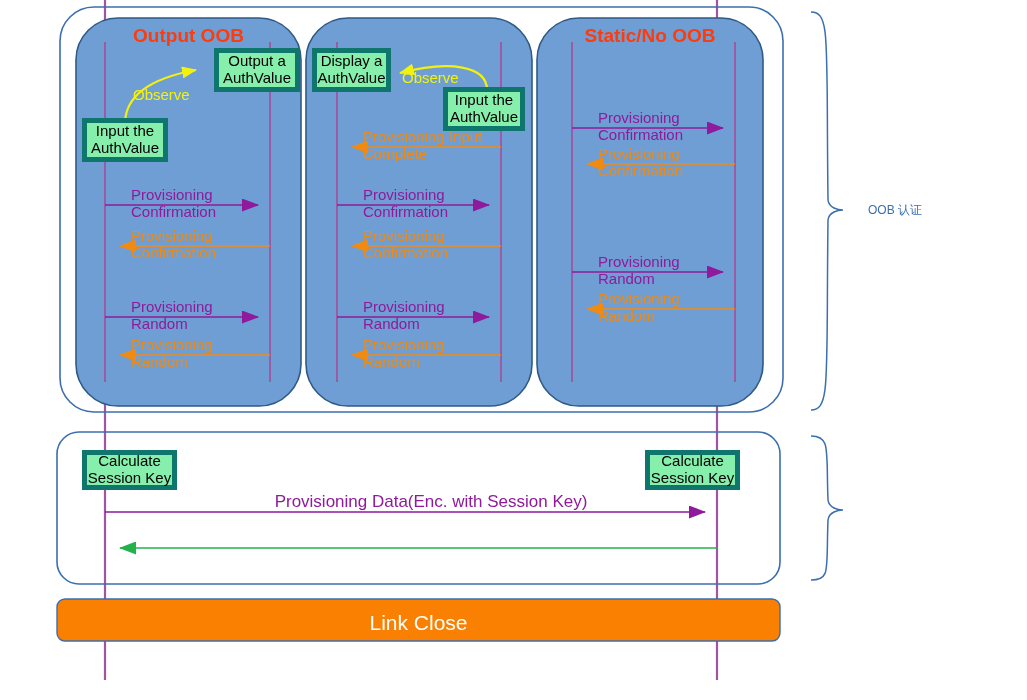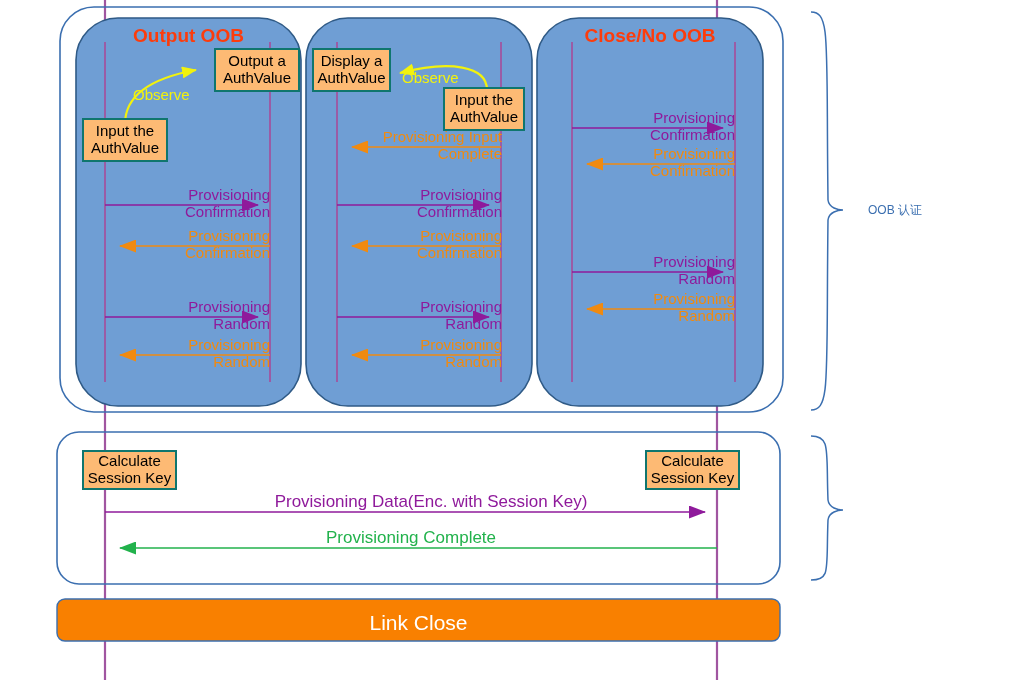--- a/index.html
+++ b/index.html
@@ -34,30 +34,31 @@
     line-height: 1.12;
   }
   .panel-title {
     font-size: 19px;
     font-weight: bold;
     color: #fc3c0c;
     text-align: center;
   }
   .msg-label {
     font-size: 15px;
-    text-align: right;
+    text-align: left;
+    margin-left: 26px;
   }
   .msg-purple { color: #8f1a9b; }
   .msg-orange { color: #f08a10; }
   .msg-bigpurple { font-size: 17px; color: #8f1a9b; margin-left: 20px; }
   .msg-biggreen  { font-size: 17px; color: #22b24c; }
   .note-box {
     position: absolute;
-    background: #fdba74;
-    border: 2px solid #0f766e;
+    background: #86efac;
+    border: 5px solid #0f766e;
     color: #000000;
     font-size: 15px;
     text-align: center;
     line-height: 1.13;
     display: flex;
     align-items: center;
     justify-content: center;
     box-sizing: border-box;
   }
   .observe-label {
@@ -161,21 +162,21 @@
       <line x1="717" y1="548" x2="120" y2="548" stroke="#22b24c" stroke-width="1.6" marker-end="url(#arw-green)"></line>
     </g>
 
     <rect x="57" y="599" width="723" height="42" rx="8" ry="8" fill="#f98000" stroke="#3b6fb0" stroke-width="1.4"></rect>
 
     <path d="M811,12 C831,12 826,40 828,200 C829,208 838,210 843,210 C838,210 829,212 828,220 C826,380 831,410 811,410" fill="none" stroke="#3b6fb0" stroke-width="1.5"></path>
     <path d="M811,436 C831,436 826,450 828,500 C829,508 838,510 843,510 C838,510 829,512 828,520 C826,570 831,580 811,580" fill="none" stroke="#3b6fb0" stroke-width="1.5"></path>
   </svg>
 
   <div class="txt panel-title" style="left:76px; top:25px; width:225px;">Output OOB</div>
-  <div class="txt panel-title" style="left:537px; top:25px; width:226px;">Close/No OOB</div>
+  <div class="txt panel-title" style="left:537px; top:25px; width:226px;">Static/No OOB</div>
 
   <div class="note-box" style="left:214px; top:48px; width:86px; height:44px;">
     <span>Output a<br>AuthValue</span>
   </div>
   <div class="note-box" style="left:82px; top:118px; width:86px; height:44px;">
     <span>Input the<br>AuthValue</span>
   </div>
   <div class="observe-label" style="left:133px; top:86px;">Observe</div>
 
   <div class="note-box" style="left:312px; top:48px; width:79px; height:44px;">
@@ -203,19 +204,18 @@
   <div class="txt msg-label msg-orange" style="left:572px; top:291px; width:163px;">Provisioning<br>Random</div>
 
   <div class="note-box" style="left:82px; top:450px; width:95px; height:40px;">
     <span>Calculate<br>Session Key</span>
   </div>
   <div class="note-box" style="left:645px; top:450px; width:95px; height:40px;">
     <span>Calculate<br>Session Key</span>
   </div>
 
   <div class="txt msg-bigpurple" style="left:105px; top:492px; width:612px; text-align:center;">Provisioning Data(Enc. with Session Key)</div>
-  <div class="txt msg-biggreen" style="left:105px; top:528px; width:612px; text-align:center;">Provisioning Complete</div>
 
   <div class="linkclose-label" style="left:57px; top:611px; width:723px;">Link Close</div>
 
   <div class="brace-label" style="left:868px; top:202px;">OOB 认证</div>
 
 </div>
 
 </body></html>

